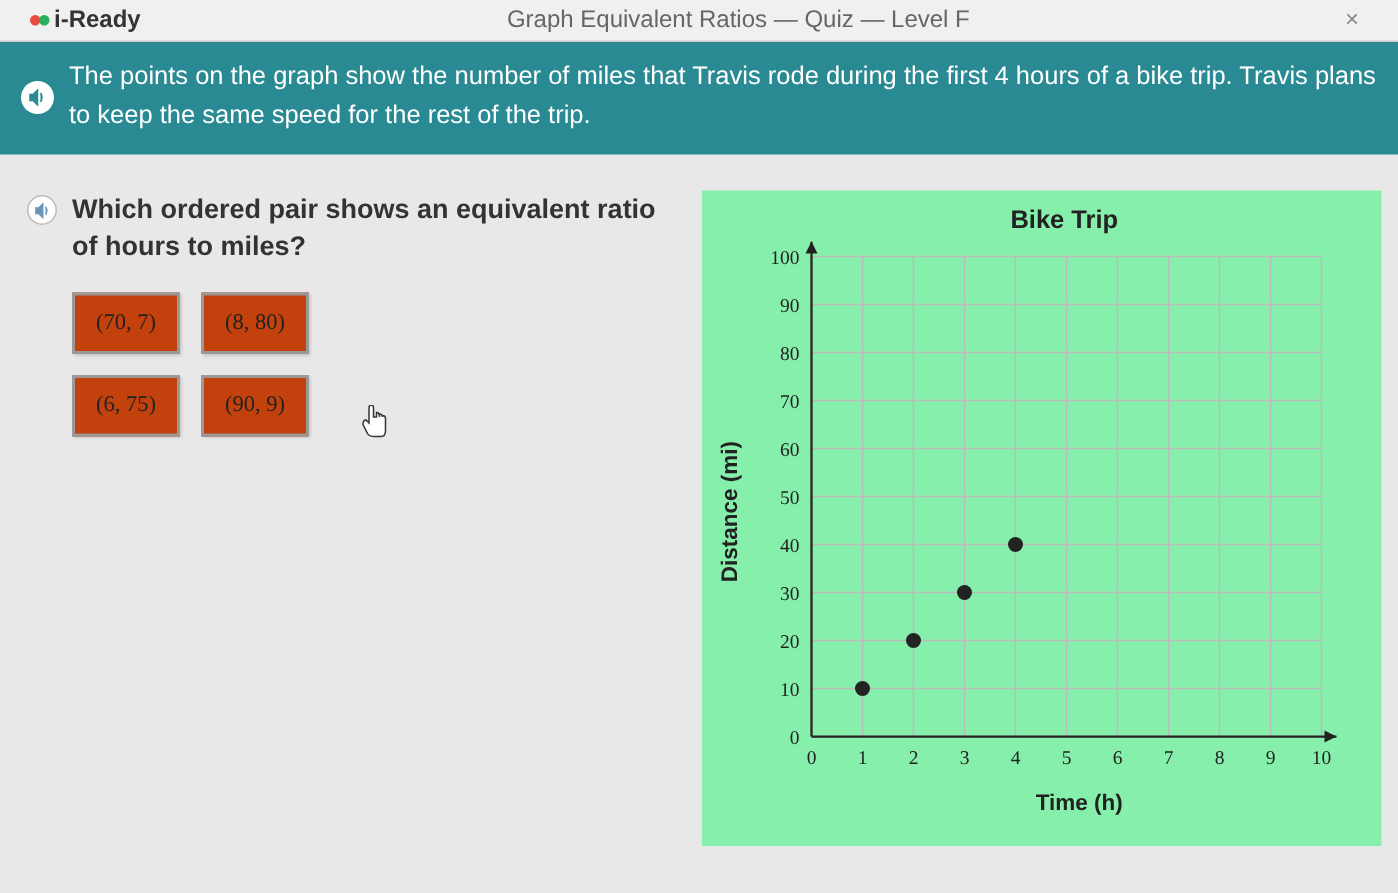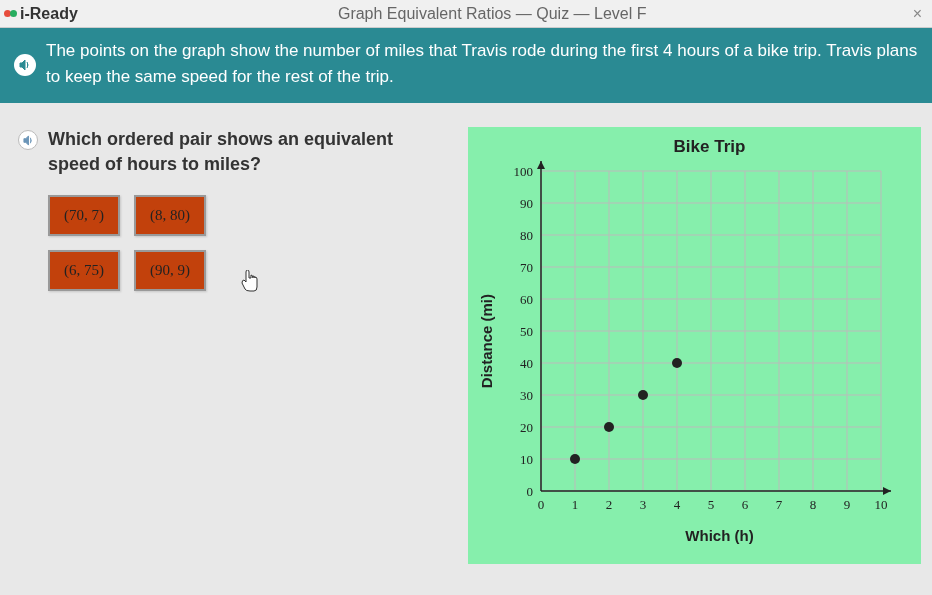--- a/index.html
+++ b/index.html
@@ -8,21 +8,21 @@
       background: #e8e8e8;
       width: 932px;
       height: 595px;
       overflow: hidden;
       position: relative;
     }
     .header-bar {
       display: flex;
       align-items: center;
       background: #f0f0f0;
-      padding: 4px 4px;
+      padding: 4px 20px;
       border-bottom: 1px solid #ccc;
       height: 28px;
       position: relative;
     }
     .logo {
       font-weight: bold;
       color: #333;
       font-size: 16px;
       display: flex;
       align-items: center;
@@ -208,21 +208,21 @@
 </div>
 
 <div class="content-area">
   <div class="question-col">
     <div class="question-row">
       <div class="audio-icon-small">
         <svg width="11" height="11" viewBox="0 0 12 12">
             <path d="M1 4 L3 4 L6 1 L6 11 L3 8 L1 8 Z M8 3 Q10 6 8 9" fill="#6b95b8" stroke="#6b95b8" stroke-width="1"></path>
           </svg>
       </div>
-      <div class="question-text">Which ordered pair shows an equivalent speed of hours to miles?</div>
+      <div class="question-text">Which ordered pair shows an equivalent ratio of hours to miles?</div>
     </div>
     <div class="answer-grid">
       <button class="answer-btn">(70, 7)</button>
       <button class="answer-btn">(8, 80)</button>
       <button class="answer-btn">(6, 75)</button>
       <button class="answer-btn">(90, 9)</button>
     </div>
     <div class="cursor-hand">
       <svg width="20" height="22" viewBox="0 0 20 22">
           <path d="M6 2 L6 12 L4 10 Q2 10 2 13 L5 19 Q6 21 10 21 L14 21 Q17 21 17 17 L17 9 Q17 7 15 7 L15 8 Q15 6 13 6 L13 8 Q13 5 11 5 L11 8 L9 8 L9 2 Q9 0 7.5 0 Q6 0 6 2 Z" fill="#fff" stroke="#333" stroke-width="1"></path>
@@ -282,15 +282,15 @@
           <text x="32" y="111" text-anchor="end" class="tick-label">70</text>
           <text x="32" y="79" text-anchor="end" class="tick-label">80</text>
           <text x="32" y="47" text-anchor="end" class="tick-label">90</text>
           <text x="32" y="15" text-anchor="end" class="tick-label">100</text>
           <circle cx="74" cy="298" r="5" class="data-pt"></circle>
           <circle cx="108" cy="266" r="5" class="data-pt"></circle>
           <circle cx="142" cy="234" r="5" class="data-pt"></circle>
           <circle cx="176" cy="202" r="5" class="data-pt"></circle>
         </svg>
     </div>
-    <div class="xlabel">Which (h)</div>
+    <div class="xlabel">Time (h)</div>
   </div>
 </div>
 
 </body></html>

